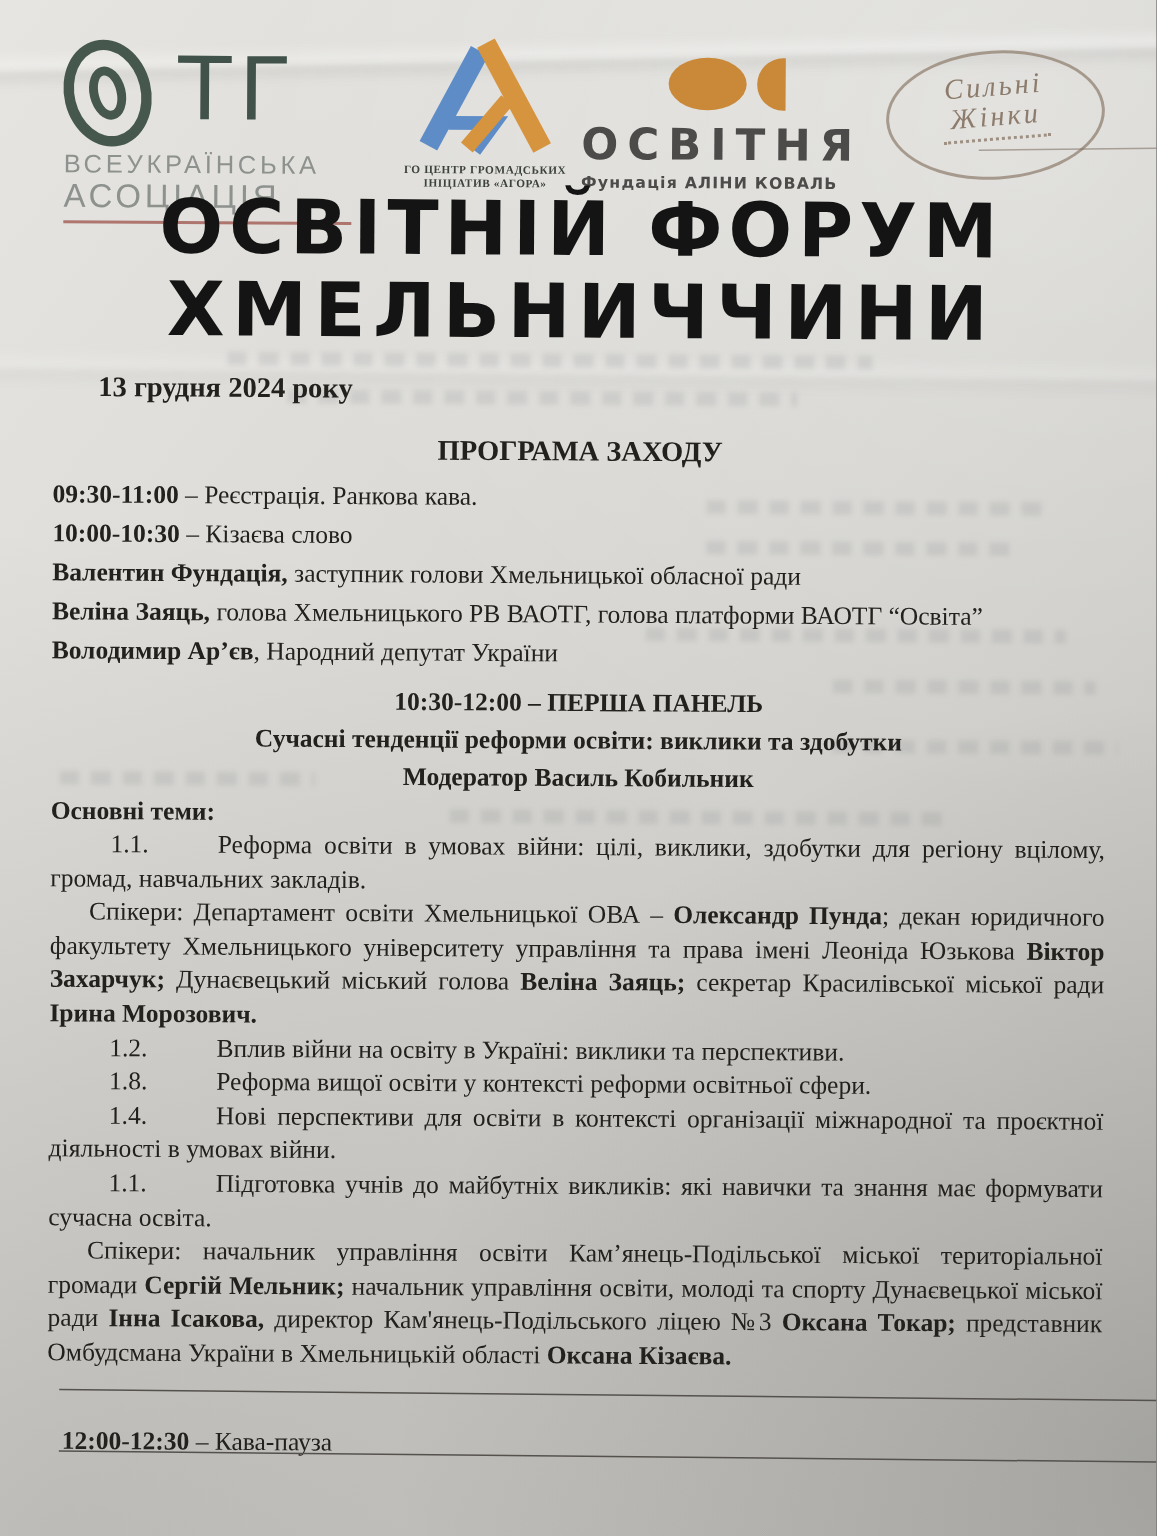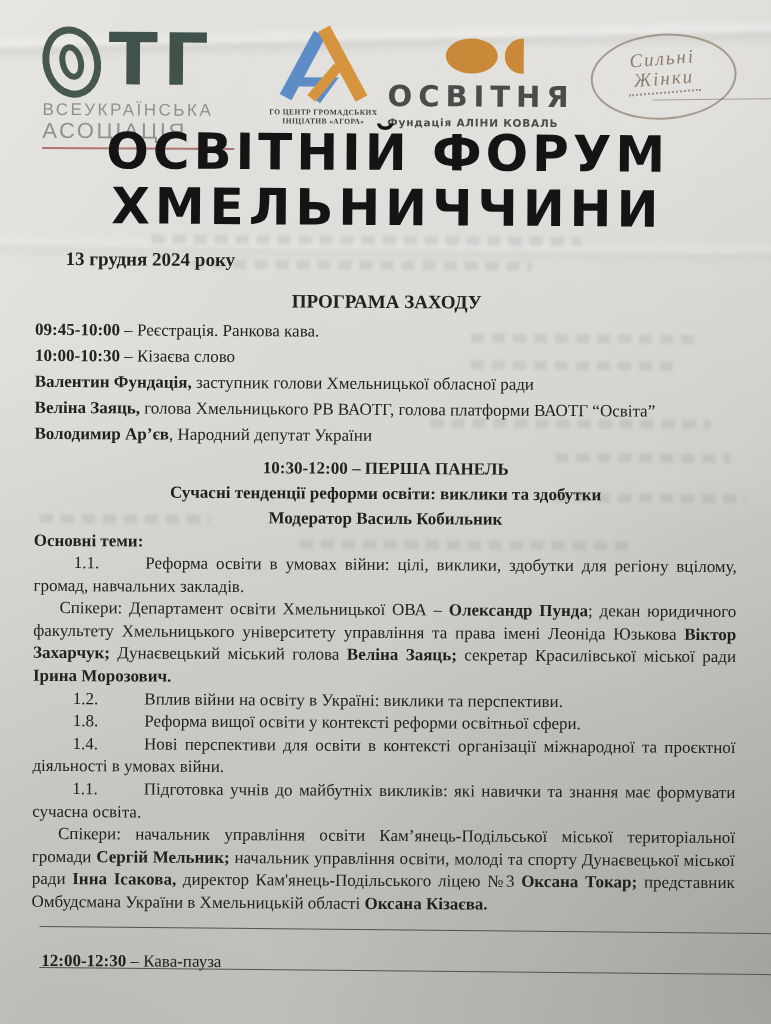--- a/index.html
+++ b/index.html
@@ -16,22 +16,22 @@
     background:linear-gradient(to bottom, transparent, rgba(255,255,255,.35) 45%, rgba(90,90,88,.10) 60%, transparent);
     filter:blur(2px);}
   .sheet{position:absolute;inset:0;transform:rotate(.35deg);}
   
   .logos{position:absolute;top:24px;left:40px;right:26px;height:116px;}
   .logo-otg{position:absolute;left:0;top:4px;width:200px;}
   .otg-top{display:flex;align-items:center;}
   .ring-outer{width:44px;height:58px;border:7px solid #46584d;border-radius:50%;
     transform:rotate(-14deg);display:flex;align-items:center;justify-content:center;}
   .ring-inner{width:12px;height:24px;border:6px solid #46584d;border-radius:50%;}
-  .otg-tg{font-family:"DejaVu Sans",sans-serif;font-weight:bold;font-size:72px;line-height:1;
-    color:#41524a;letter-spacing:5px;margin-left:8px;margin-top:-6px;}
+  .otg-tg{font-family:"DejaVu Sans",sans-serif;font-weight:normal;font-size:58px;line-height:1;
+    color:#41524a;letter-spacing:5px;margin-left:18px;margin-top:-6px;}
   .otg-assoc{font-family:"Liberation Sans",sans-serif;color:#8d928e;line-height:1.05;margin-top:3px;}
   .otg-assoc .a1{font-size:17px;letter-spacing:2.5px;}
   .otg-assoc .a2{font-size:22px;letter-spacing:2.5px;}
   .otg-rule{width:192px;border-top:2.5px solid rgba(156,81,73,.75);margin-top:5px;}
   .logo-agora{position:absolute;left:218px;top:0;width:126px;text-align:center;}
   .agora-caption{font-family:Liberation Serif, serif;font-size:7.5px;letter-spacing:.4px;
     color:#3c423c;line-height:1.25;margin-top:-2px;font-weight:bold;}
   .logo-osvitnia{position:absolute;left:345px;top:14px;width:200px;}
   .osv-marks{display:flex;align-items:center;gap:7px;margin-left:58px;}
   .osv-ellipse{width:52px;height:35px;background:#c98939;border-radius:50%;}
@@ -153,21 +153,21 @@
     </div>
 
     <div class="meta">
       <span>13 грудня 2024  року</span>
     </div>
 
     <div class="program">ПРОГРАМА ЗАХОДУ</div>
 
     <div class="doc">
       <div class="intro">
-        <p><span class="b">09:45-10:00</span><span> – Реєстрація. Ранкова кава.</span></p>
+        <p><span class="b">09:30-11:00</span><span> – Реєстрація. Ранкова кава.</span></p>
         <p><span class="b">10:00-10:30</span><span> – Кізаєва слово</span></p>
         <p><span class="b">Валентин Фундація,</span><span> заступник голови Хмельницької обласної ради</span></p>
         <p><span class="b">Веліна Заяць,</span><span> голова Хмельницького РВ ВАОТГ, голова платформи ВАОТГ “Освіта”</span></p>
         <p><span class="b">Володимир Ар’єв</span><span>, Народний депутат України</span></p>
       </div>
 
       <div class="panel-block">
         <div>10:30-12:00 – ПЕРША ПАНЕЛЬ</div>
         <div>Сучасні тенденції реформи освіти: виклики та здобутки</div>
         <div>Модератор Василь Кобильник</div>

